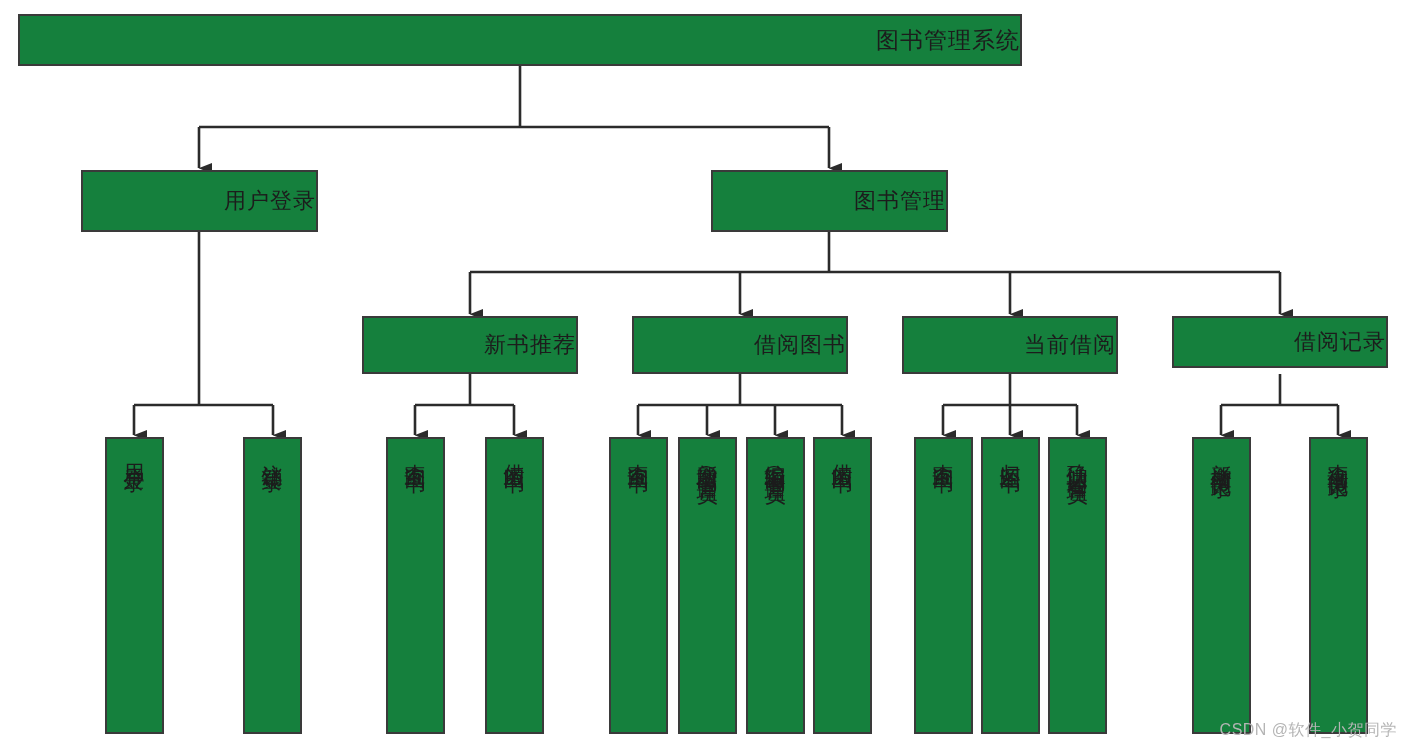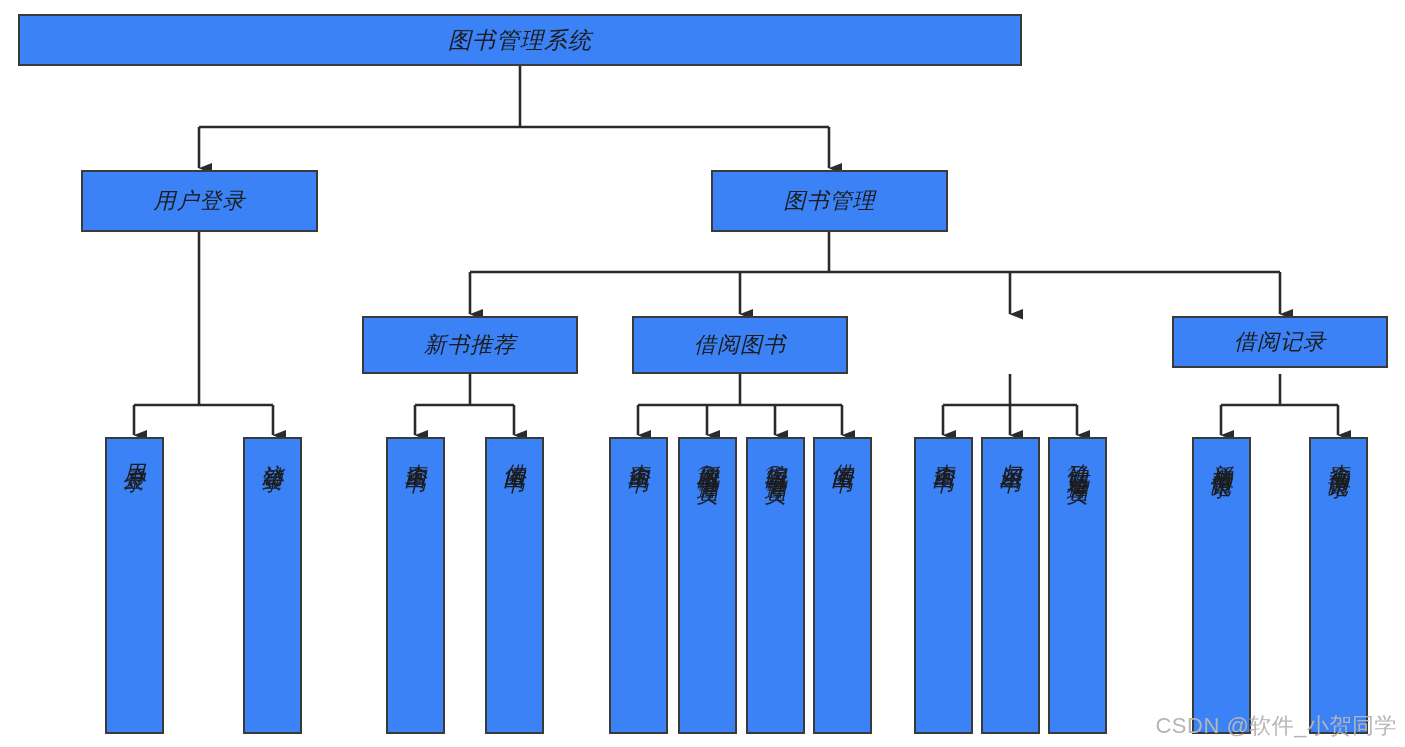--- a/index.html
+++ b/index.html
@@ -18,27 +18,26 @@
   svg#wires{
     position:absolute;
     left:0; top:0;
     width:1405px;
     height:747px;
     pointer-events:none;
   }
   .node{
     position:absolute;
     box-sizing:border-box;
-    background:#3b82f6;
+    background:#15803d;
     border:2px solid #3a3a3a;
     display:flex;
     align-items:center;
-    justify-content:center;
+    justify-content:flex-end;
     text-align:center;
-    font-style:italic;
   }
   .node .lbl{
     display:block;
     line-height:1.25;
     letter-spacing:1px;
     color:#1c1c1c;
   }
   
   .node.horiz .lbl{
     font-size:22px;
@@ -55,21 +54,21 @@
     text-orientation:upright;
     font-size:21px;
     letter-spacing:3px;
     line-height:1;
     margin:0 auto;
   }
   #watermark{
     position:absolute;
     right:8px;
     bottom:6px;
-    font-size:22px;
+    font-size:16px;
     color:#b5b5b5;
     white-space:nowrap;
     letter-spacing:0.5px;
     margin-top:40px;
   }
 </style>
 </head>
 <body>
 
 <div id="canvas">
@@ -137,20 +136,23 @@
   <div class="node horiz" style="left:362px; top:316px; width:216px; height:58px;">
     <span class="lbl">新书推荐</span>
   </div>
 
   <div class="node horiz" style="left:711px; top:170px; width:237px; height:62px;">
     <span class="lbl">图书管理</span>
   </div>
   <div class="node horiz" style="left:632px; top:316px; width:216px; height:58px;">
     <span class="lbl">借阅图书</span>
   </div>
+  <div class="node horiz" style="left:902px; top:316px; width:216px; height:58px;">
+    <span class="lbl">当前借阅</span>
+  </div>
   <div class="node horiz" style="left:1172px; top:316px; width:216px; height:52px;">
     <span class="lbl">借阅记录</span>
   </div>
 
   <div class="node vert" style="left:105px; top:437px; width:59px; height:297px;">
     <span class="lbl">用户登录</span>
   </div>
   <div class="node vert" style="left:243px; top:437px; width:59px; height:297px;">
     <span class="lbl">注销登录</span>
   </div>

